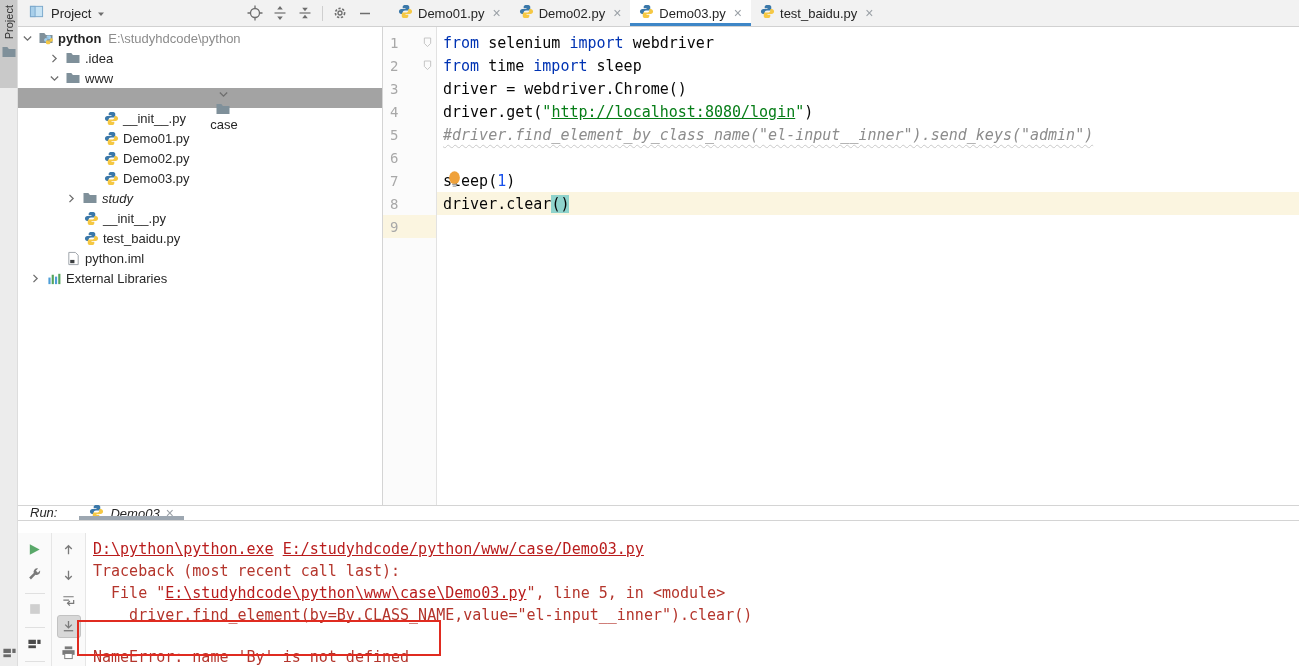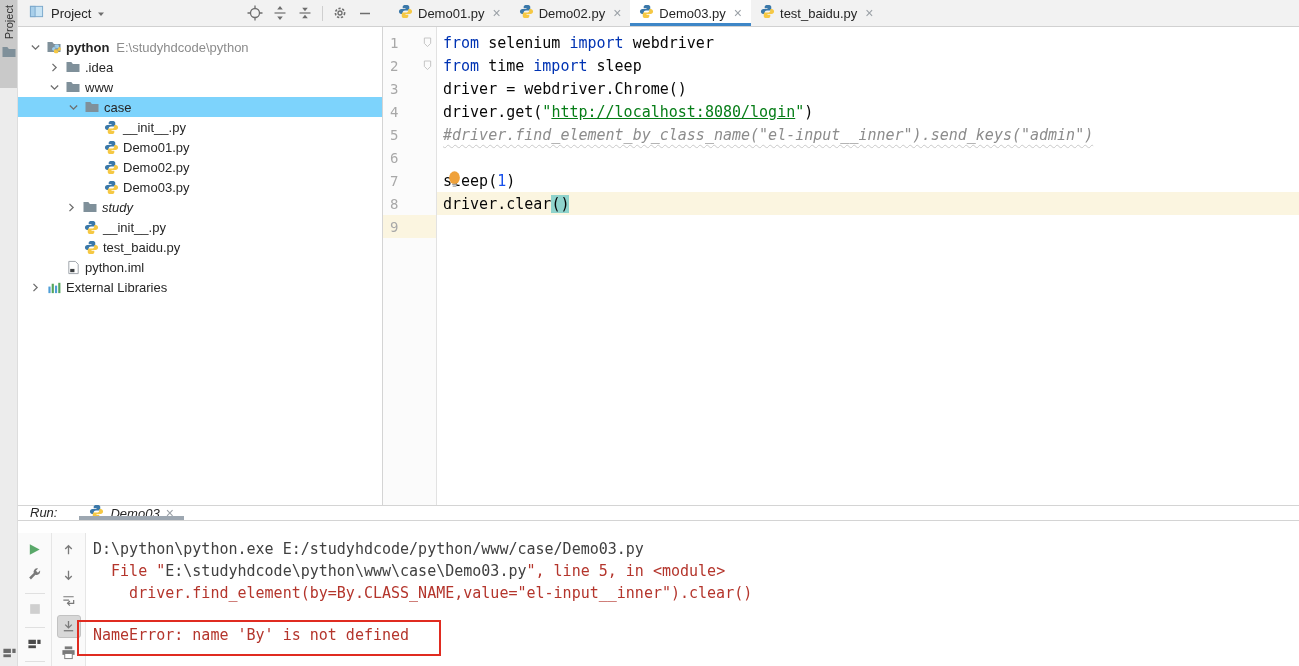--- a/index.html
+++ b/index.html
@@ -28,21 +28,21 @@
   .tabs{display:flex;align-items:stretch;margin-left:6px;}
   .tab{display:flex;align-items:center;gap:5px;padding:0 9px;font-size:13px;cursor:pointer;position:relative;}
   .tab.active{background:#FFF;box-shadow:inset 0 -3px 0 #3E86C7;}
   .tab .close{color:#9AA0A6;font-size:14px;margin-left:3px;line-height:1;}
 
   
   .project-panel{position:absolute;left:18px;top:27px;width:365px;bottom:161px;background:#FFF;
                  border-right:1px solid #D4D4D4;box-sizing:border-box;overflow:hidden;}
   .tree{padding-top:1px;}
   .tree-row{height:20px;display:flex;align-items:center;font-size:13px;white-space:nowrap;cursor:pointer;}
-  .tree-row.selected{background:#7dd3fc;}
+  .tree-row.selected{background:#a3a3a3;flex-direction:column;}
   .tree-chev{width:18px;flex:none;display:inline-flex;justify-content:center;}
   .tree-icon{width:20px;flex:none;display:inline-flex;justify-content:center;}
   .tree-label{margin-left:2px;}
   .tree-label.bold{font-weight:bold;}
   .tree-path{color:#8C8C8C;margin-left:7px;}
 
   
   .editor{position:absolute;left:383px;top:27px;right:0;bottom:161px;background:#FFF;display:flex;}
   .gutter{width:54px;flex:none;background:#FBFBFB;border-right:1px solid #E2E2E2;box-sizing:border-box;
           font-family:"DejaVu Sans Mono",monospace;font-size:14px;color:#A8A8A8;padding-top:4px;}
@@ -80,21 +80,21 @@
   .rc-col1{left:0;}
   .rc-col2{left:34px;}
   .tb-btn{width:24px;height:24px;display:flex;align-items:center;justify-content:center;
           border-radius:3px;cursor:pointer;margin-bottom:2px;box-sizing:border-box;}
   .tb-btn.selected{background:#D8D8D8;border:1px solid #C2C2C2;}
   .tb-sep{width:20px;height:1px;background:#E0E0E0;margin:4px 0;flex:none;}
   .console{position:absolute;left:68px;top:0;right:0;bottom:0;font-family:"DejaVu Sans Mono",monospace;
            font-size:15px;padding:5px 0 0 7px;}
   .cons-row{height:22px;display:flex;align-items:center;white-space:pre;}
   .cons-row.boxed{margin-top:20px;}
-  .tk-lnk{color:#404040;cursor:pointer;}
+  .tk-lnk{color:#b91c1c;text-decoration:underline;cursor:pointer;}
   .tk-err{color:#B4352C;}
   .error-box{position:absolute;left:59px;top:87px;width:364px;height:36px;border:2px solid #E02B20;
              box-sizing:border-box;pointer-events:none;}
 </style>
 </head>
 <body>
 
 <div class="app">
 
   <div class="stripe">
@@ -191,21 +191,21 @@
               <path d="M8.1 15c1.6 0 2.9-.6 2.9-2v-1.6H8v-.7h4.4c1.4 0 2.6-1 2.6-2.7s-1.1-2.7-2.5-2.7H11v1.5C11 8.1 9.9 9 8.6 9H5.4c-1 0-1.4.7-1.4 1.6V13c0 1.3 1.4 2 3.1 2z" fill="#F5C844"></path>
             </svg></span>
           <span>test_baidu.py</span>
           <span class="close">×</span>
         </div>
       </div>
   </div>
 
   <div class="project-panel">
     <div class="tree">
-        <div class="tree-row" style="padding-left: 8px; margin-top: 9px;">
+        <div class="tree-row" style="">
           <span class="tree-chev">
             <svg viewBox="0 0 16 16" width="13" height="13">
               <path d="M3.5 5.5L8 10l4.5-4.5" fill="none" stroke="#6E6E6E" stroke-width="1.6"></path>
             </svg>
           </span>
           <span class="tree-icon">
             <svg viewBox="0 0 16 16" width="16" height="16">
               <path d="M1.5 3h4.8l1.6 1.9h6.6V13H1.5z" fill="#7F909A"></path>
               <g transform="translate(5.5,5) scale(0.62)">
                 <path d="M7.9 1C6.3 1 5 1.6 5 3v1.6h3v.7H3.6C2.2 5.3 1 6.3 1 8s1.1 2.7 2.5 2.7H5V9.2C5 7.9 6.1 7 7.4 7h3.2c1 0 1.4-.7 1.4-1.6V3c0-1.3-1.4-2-3.1-2z" fill="#9FD0F0"></path>
@@ -473,20 +473,21 @@
         <div class="tb-btn">
           <svg viewBox="0 0 16 16" width="15" height="15">
             <rect x="4" y="1.5" width="8" height="3" fill="#7A7A7A"></rect>
             <rect x="1.5" y="5.5" width="13" height="5" fill="#7A7A7A"></rect>
             <rect x="4" y="9" width="8" height="5.5" fill="#FFF" stroke="#7A7A7A"></rect>
           </svg>
         </div>
       </div>
     <div class="console">
         <div class="cons-row"><span class="tk-lnk">D:\python\python.exe</span><span class="tk-err"> </span><span class="tk-lnk">E:/studyhdcode/python/www/case/Demo03.py</span></div>
+        <div class="cons-row"><span class="tk-err">Traceback (most recent call last):</span></div>
         <div class="cons-row"><span class="tk-err">  File "</span><span class="tk-lnk">E:\studyhdcode\python\www\case\Demo03.py</span><span class="tk-err">", line 5, in &lt;module&gt;</span></div>
         <div class="cons-row"><span class="tk-err">    driver.find_element(by=By.CLASS_NAME,value="el-input__inner").clear()</span></div>
         <div class="cons-row boxed"><span class="tk-err">NameError: name 'By' is not defined</span></div>
       </div>
     <div class="error-box" style="border-color: rgb(224, 43, 32);"></div>
   </div>
 
 </div>
 
 </body></html>

